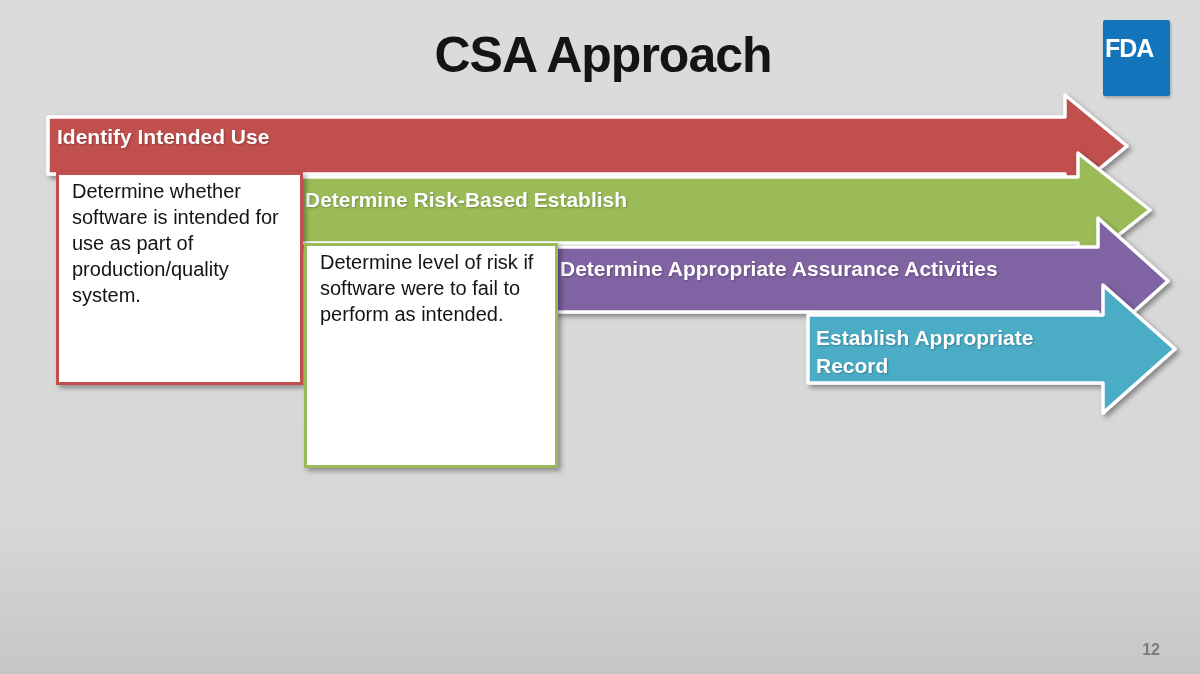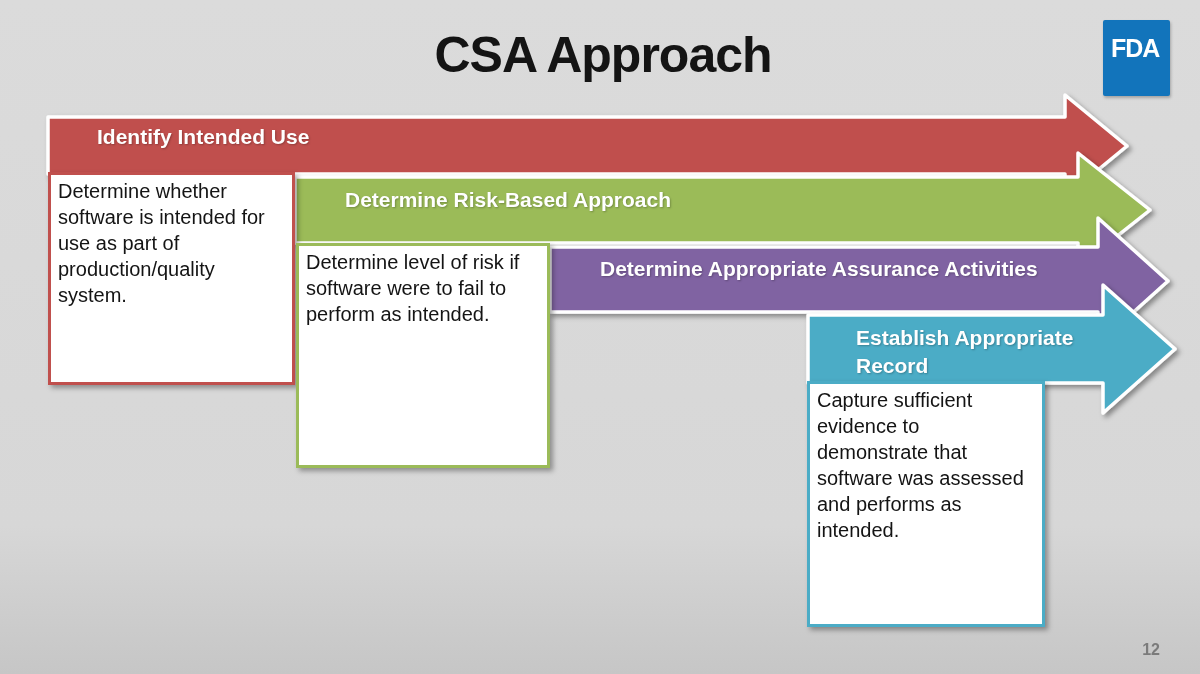--- a/index.html
+++ b/index.html
@@ -20,36 +20,36 @@
   }
   .fda-logo{
     position:absolute;left:1103px;top:20px;width:67px;height:76px;
     border-radius:2px;
     box-shadow:1px 2px 3px rgba(0,0,0,0.25);
     display:flex;align-items:flex-start;justify-content:flex-start;
   }
   .fda-logo span{
     color:#ffffff;font-size:25px;font-weight:700;
     letter-spacing:-1px;
-    padding:14px 0 0 8px;
+    padding:14px 0 0 2px;
   }
   svg.arrows{position:absolute;left:0;top:0;}
   .band-label{
     position:absolute;
     color:#ffffff;font-size:21px;font-weight:700;
     line-height:1.32;
     text-shadow:1px 1px 2px rgba(0,0,0,0.25);
-    margin-left:40px;
   }
   .desc-box{
     position:absolute;box-sizing:border-box;
     background:#ffffff;
     border:3px solid #888;
     box-shadow:3px 3px 5px rgba(0,0,0,0.35);
-    padding:3px 7px;
+    padding:3px 13px;
+    margin-left:8px;
   }
   .desc-text{
     color:#141414;font-size:20px;line-height:1.3;
   }
   .page-number{
     position:absolute;left:1120px;top:633px;width:40px;
     text-align:right;
     color:#7b7b7b;font-size:16px;font-weight:700;margin-top:8px;
   }
 </style>
@@ -71,34 +71,31 @@
       </filter>
     </defs>
     <polygon filter="url(#arrowShadow)" points="48,117 1065,117 1065,95 1127,146 1065,197 1065,174 48,174" stroke="#ffffff" stroke-width="3.5" stroke-linejoin="round" fill="#C0504D"></polygon>
     <polygon filter="url(#arrowShadow)" points="295,177 1078,177 1078,153 1150,210 1078,267 1078,243 295,243" stroke="#ffffff" stroke-width="3.5" stroke-linejoin="round" fill="#9BBB59"></polygon>
     <polygon filter="url(#arrowShadow)" points="550,247 1098,247 1098,218 1168,281 1098,344 1098,312 550,312" stroke="#ffffff" stroke-width="3.5" stroke-linejoin="round" fill="#8064A2"></polygon>
     <polygon filter="url(#arrowShadow)" points="808,315 1103,315 1103,285 1175,349 1103,413 1103,383 808,383" stroke="#ffffff" stroke-width="3.5" stroke-linejoin="round" fill="#4BACC6"></polygon>
   </svg>
 
   <div class="band-label" style="left:57px;top:123px;width:700px;">Identify Intended Use</div>
 
-  <div class="band-label" style="left:305px;top:186px;width:700px;">Determine Risk-Based Approach</div>
+  <div class="band-label" style="left:305px;top:186px;width:700px;">Determine Risk-Based Establish</div>
 
   <div class="band-label" style="left:816px;top:324px;width:252px;">Establish Appropriate Record</div>
 
   <div class="band-label" style="left:560px;top:255px;width:580px;">Determine Appropriate Assurance Activities</div>
 
   <div class="desc-box" style="left: 48px; top: 172px; width: 247px; height: 213px; border-color: rgb(192, 80, 77);">
     <div class="desc-text">Determine whether software is intended for use as part of production/quality system.</div>
   </div>
 
   <div class="desc-box" style="left: 296px; top: 243px; width: 254px; height: 225px; border-color: rgb(155, 187, 89);">
     <div class="desc-text">Determine level of risk if software were to fail to perform as intended.</div>
   </div>
 
 
-  <div class="desc-box" style="left: 807px; top: 381px; width: 238px; height: 246px; border-color: rgb(75, 172, 198);">
-    <div class="desc-text">Capture sufficient evidence to demonstrate that software was assessed and performs as intended.</div>
-  </div>
 
   <div class="page-number">12</div>
 
 </div>
 
 </body></html>

